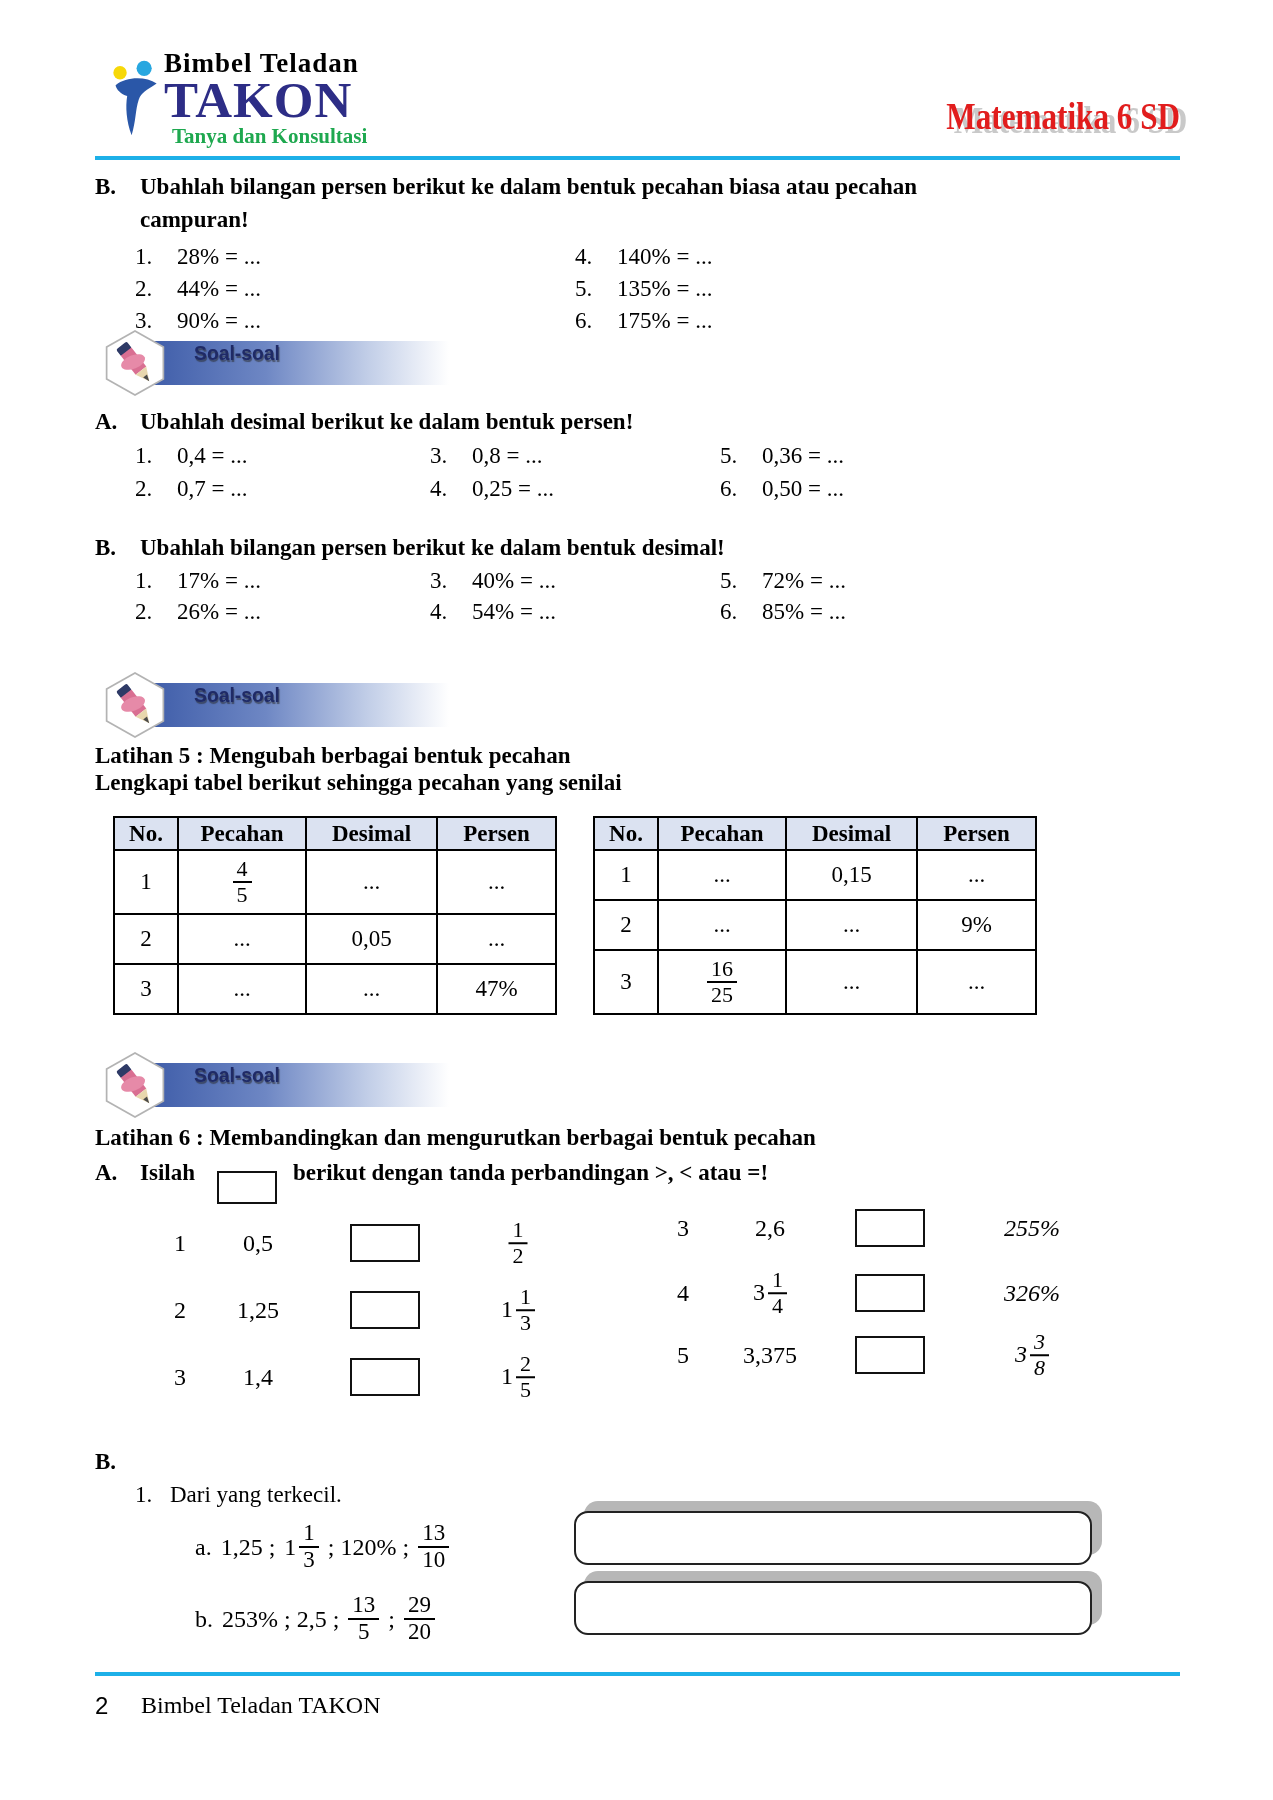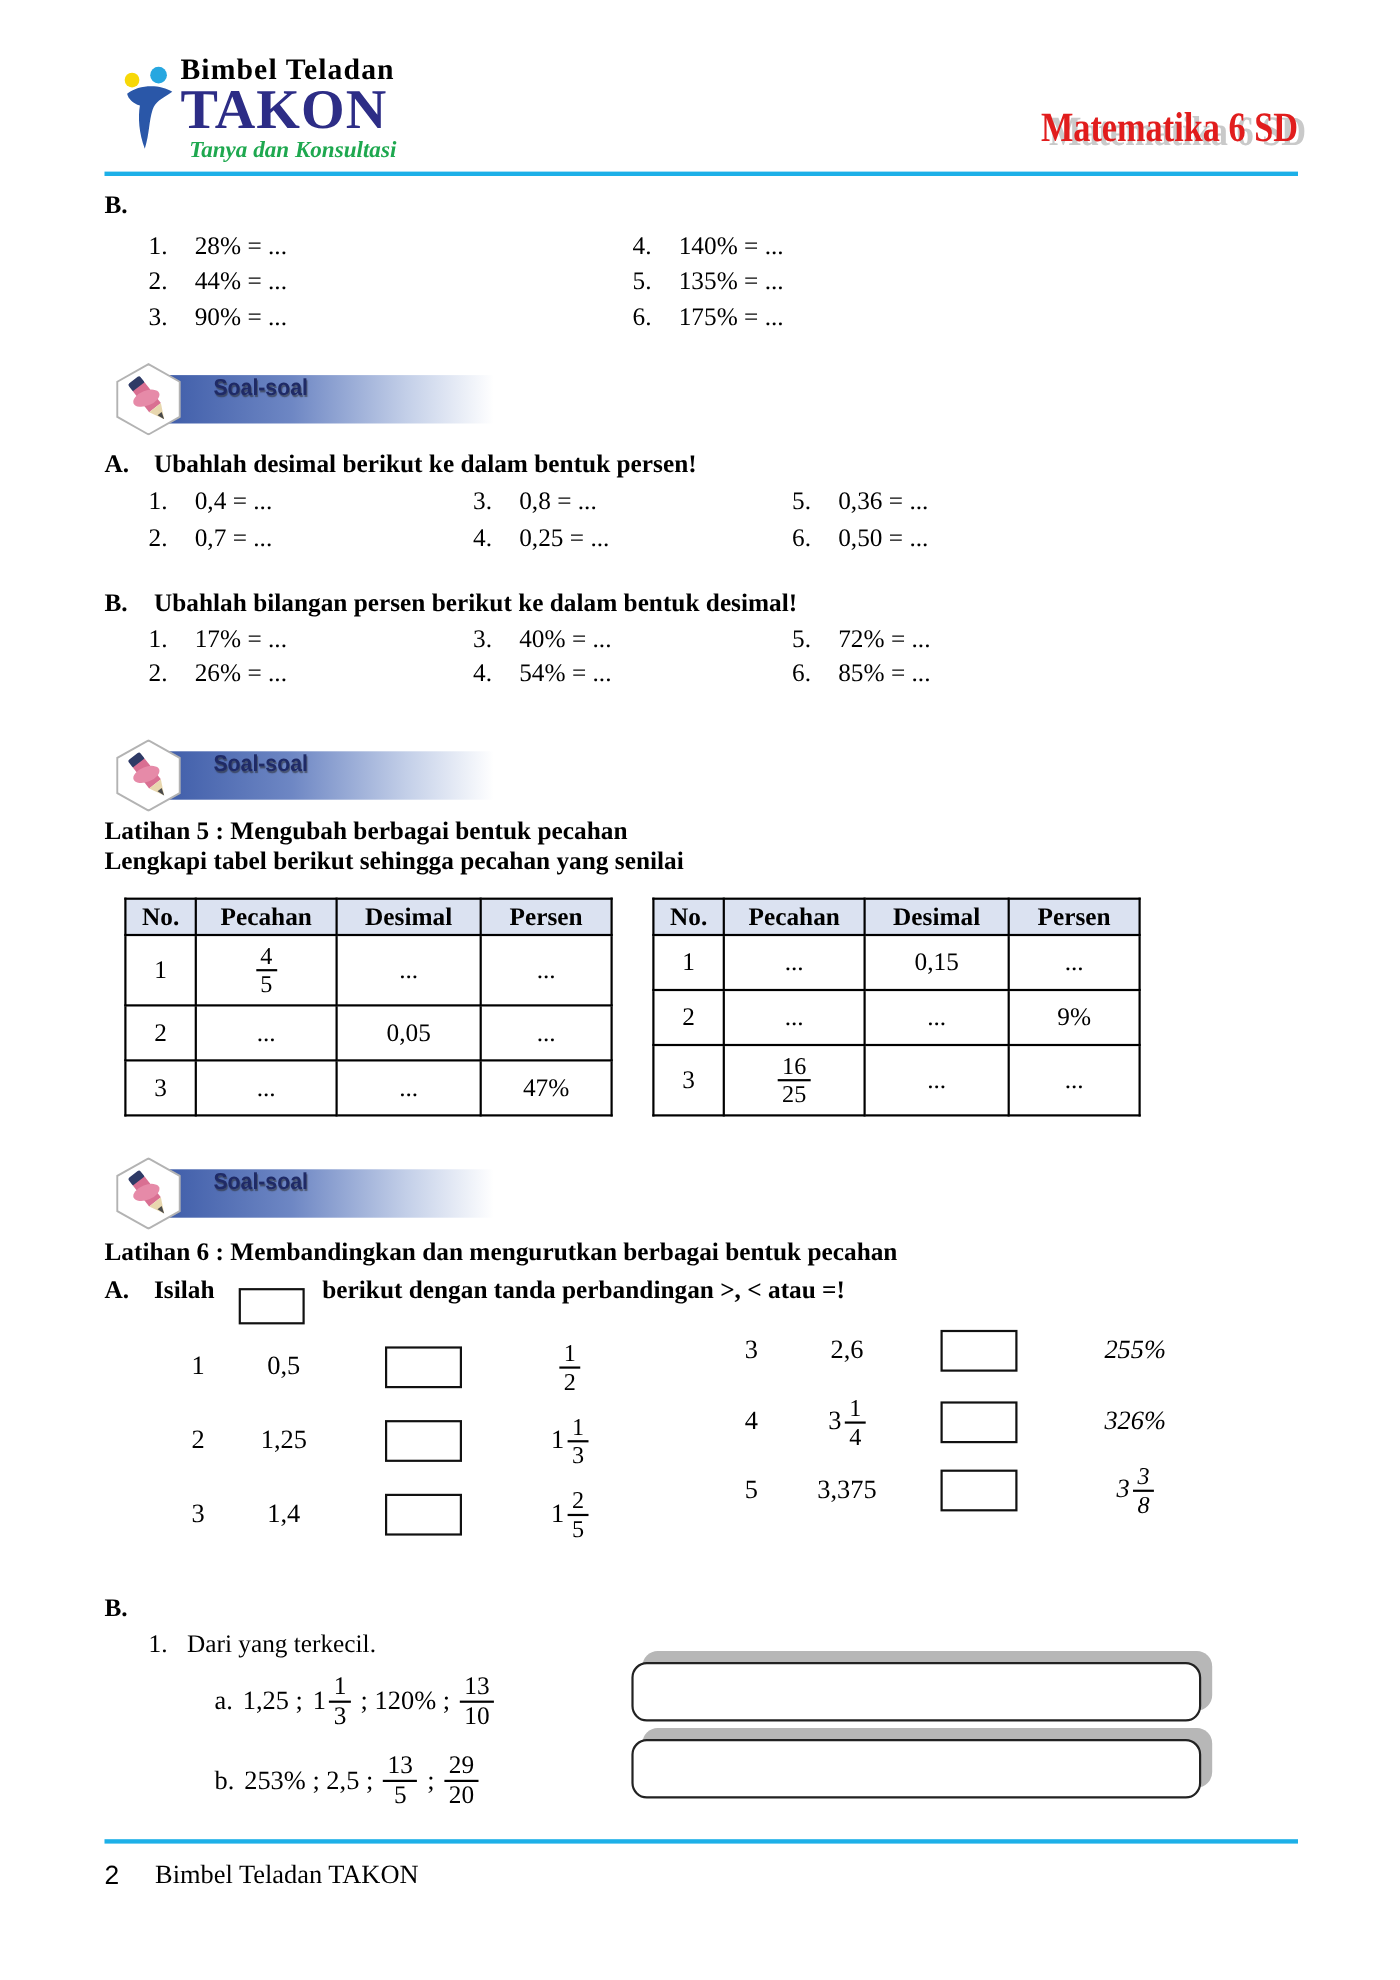--- a/index.html
+++ b/index.html
@@ -7,21 +7,21 @@
         font-family:"Liberation Serif","DejaVu Serif",serif;color:#000;overflow:hidden;}
   .abs{position:absolute;left:95px;right:93px;}
 
   
   #sec-header{top:0;height:162px;}
   .header-rule{position:absolute;left:0;right:0;bottom:2px;height:4px;background:#1db0e8;}
   .logo{position:absolute;left:17px;top:50px;display:flex;}
   .logo-mark{margin:4px 2px 0 0;}
   .logo-l1{font-size:27px;font-weight:bold;letter-spacing:1px;line-height:1;}
   .logo-name{font-size:51px;font-weight:bold;color:#2d2d86;line-height:.94;letter-spacing:1px;}
-  .logo-tag{font-size:21px;font-weight:bold;font-style:italic;color:#1ea84f;line-height:1.05;margin-left:8px;}
+  .logo-tag{font-size:21px;font-weight:bold;color:#1ea84f;line-height:1.05;margin-left:8px;}
   .subject{position:absolute;right:0;top:94px;font-size:38px;font-weight:bold;color:#e11d1d;
            transform:scaleX(.82);transform-origin:right;white-space:nowrap;
            text-shadow:9px 4px 0 #c9c9c9;}
 
   
   .hang{display:flex;}
   .hang .lbl{flex:0 0 45px;font-weight:bold;font-size:23px;line-height:33px;}
   .hang .ttl{font-weight:bold;font-size:23px;line-height:33px;}
   .itm{display:flex;line-height:32px;font-size:23px;}
   .itm .no{flex:0 0 42px;}
@@ -125,20 +125,22 @@
         <div class="logo-tag">Tanya dan Konsultasi</div>
       </div>
     </div>
     <div class="subject">Matematika 6 SD</div>
     <div class="header-rule"></div>
   </div>
 
   <div class="abs" id="sec-btop">
     <div class="hang">
       <span class="lbl">B.</span>
+      <span class="ttl"><span>Ubahlah bilangan persen berikut ke dalam bentuk pecahan biasa atau pecahan</span><br>
+        <span>campuran!</span></span>
     </div>
     <div class="items2">
       <div class="col-a">
         <div class="itm">
             <span class="no">1.</span>
             <span>28% = ...</span>
           </div>
         <div class="itm">
             <span class="no">2.</span>
             <span>44% = ...</span>

